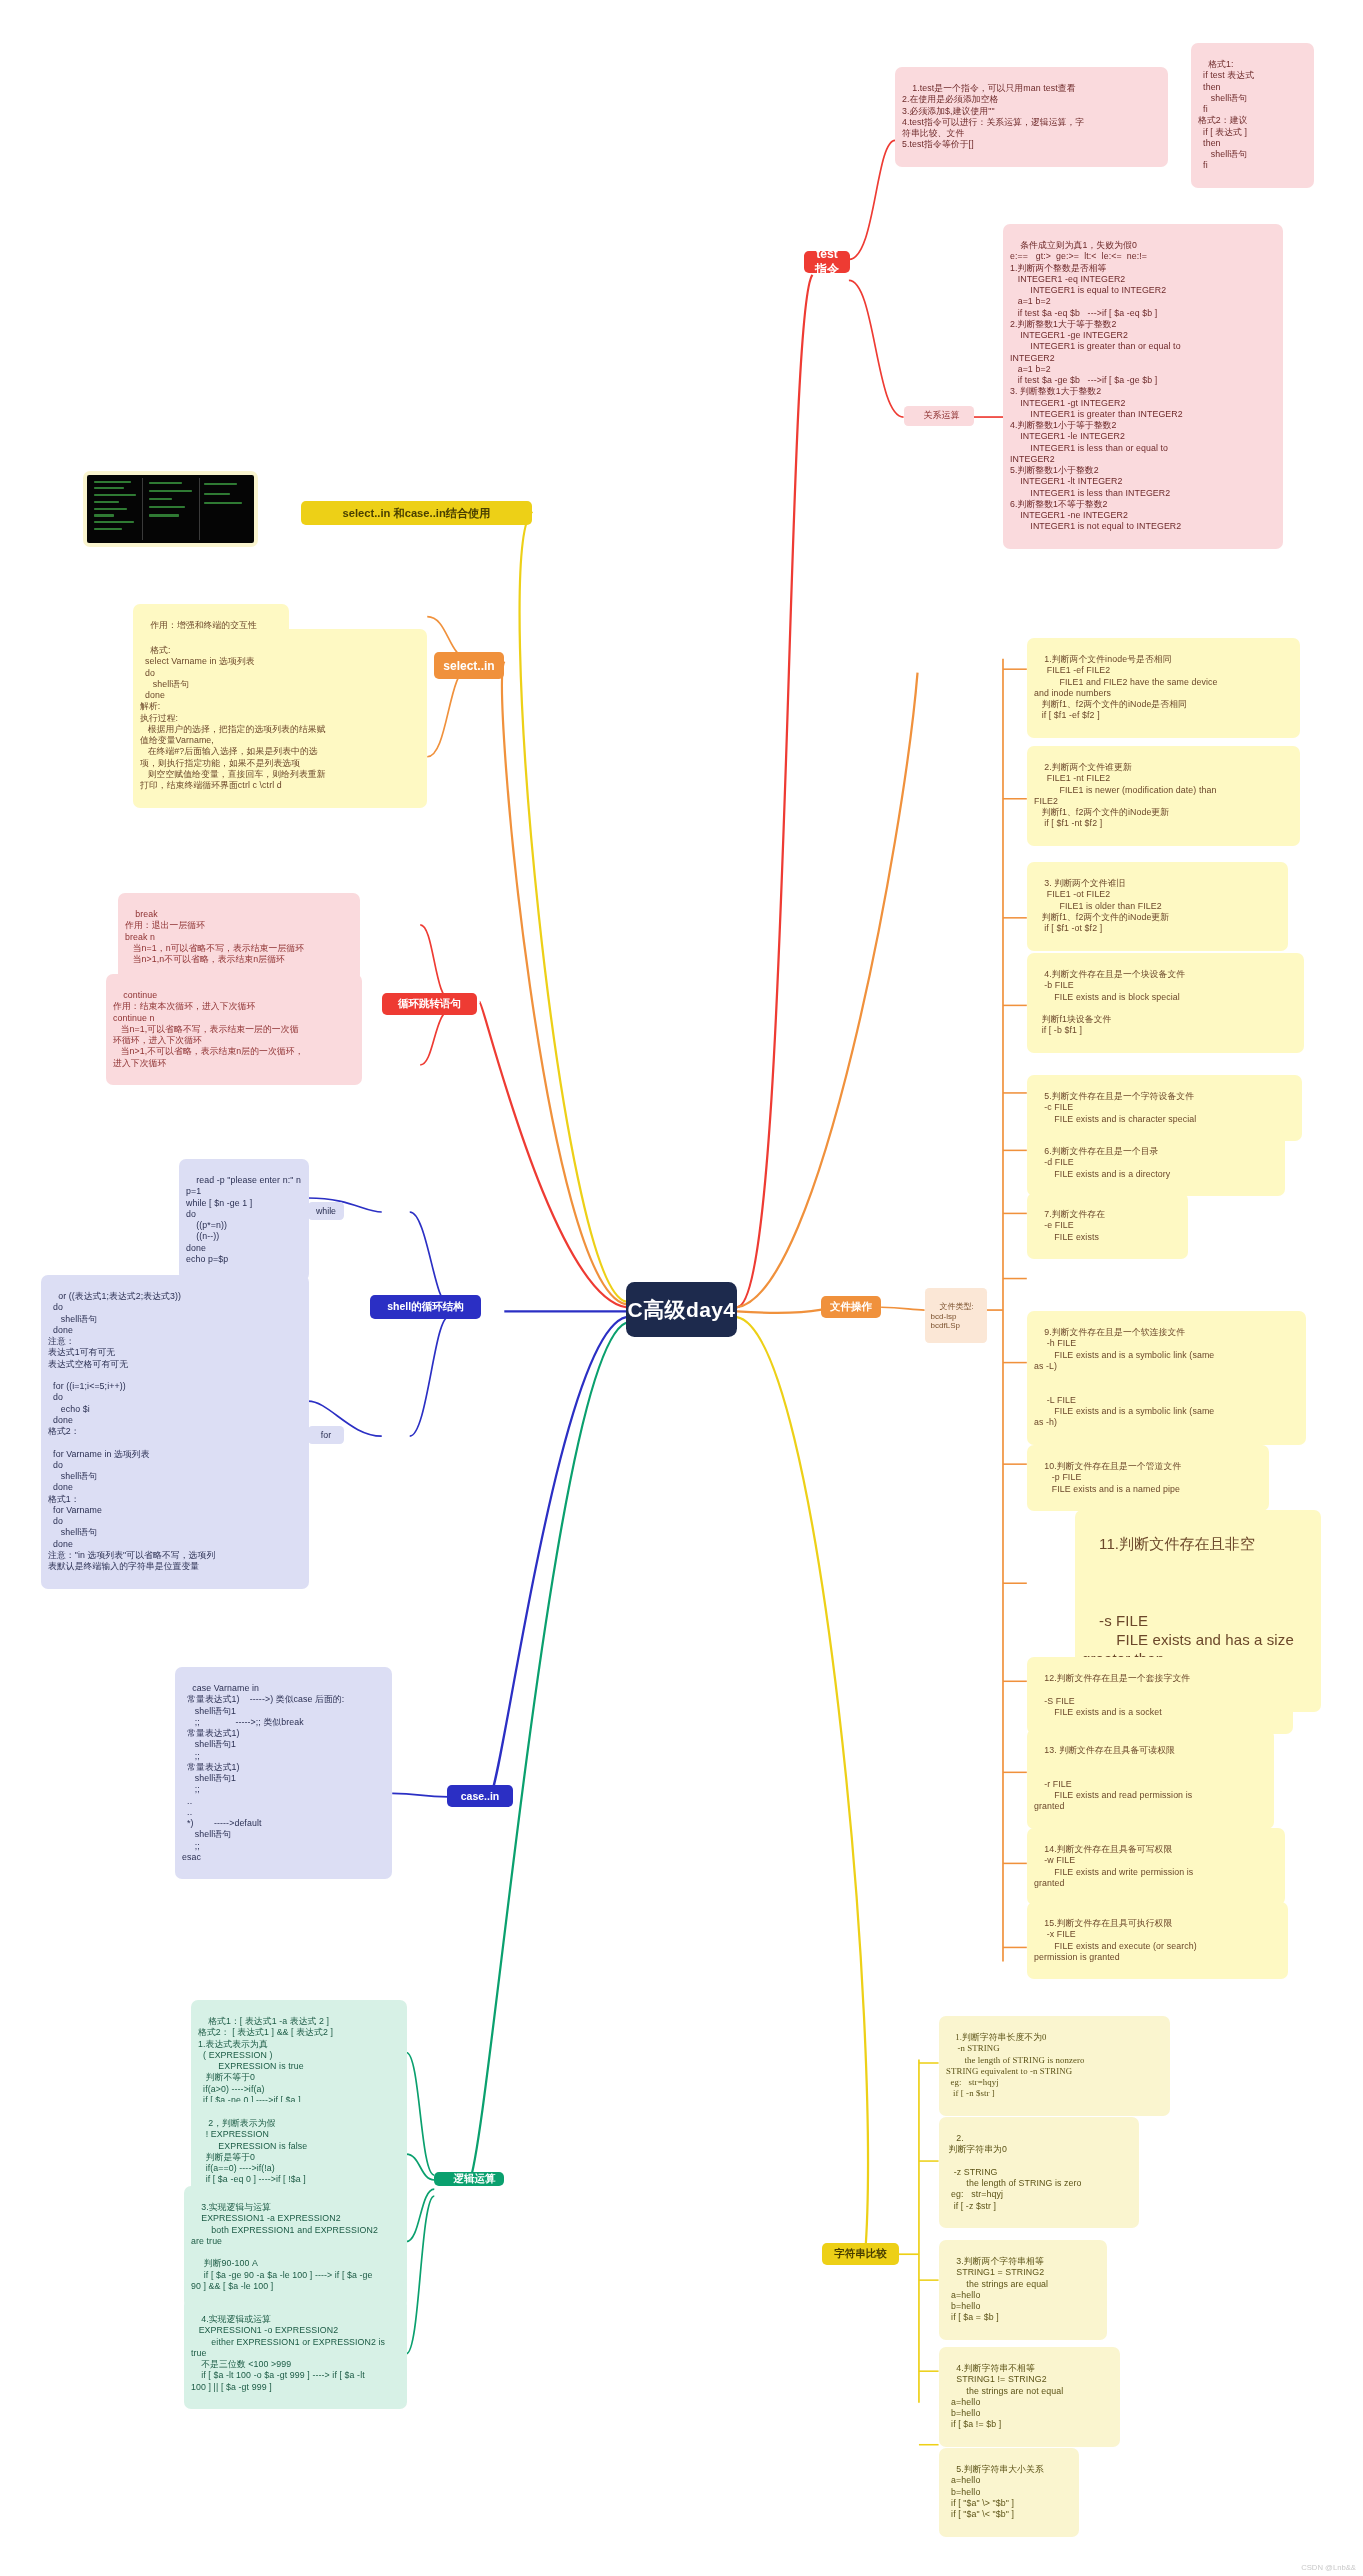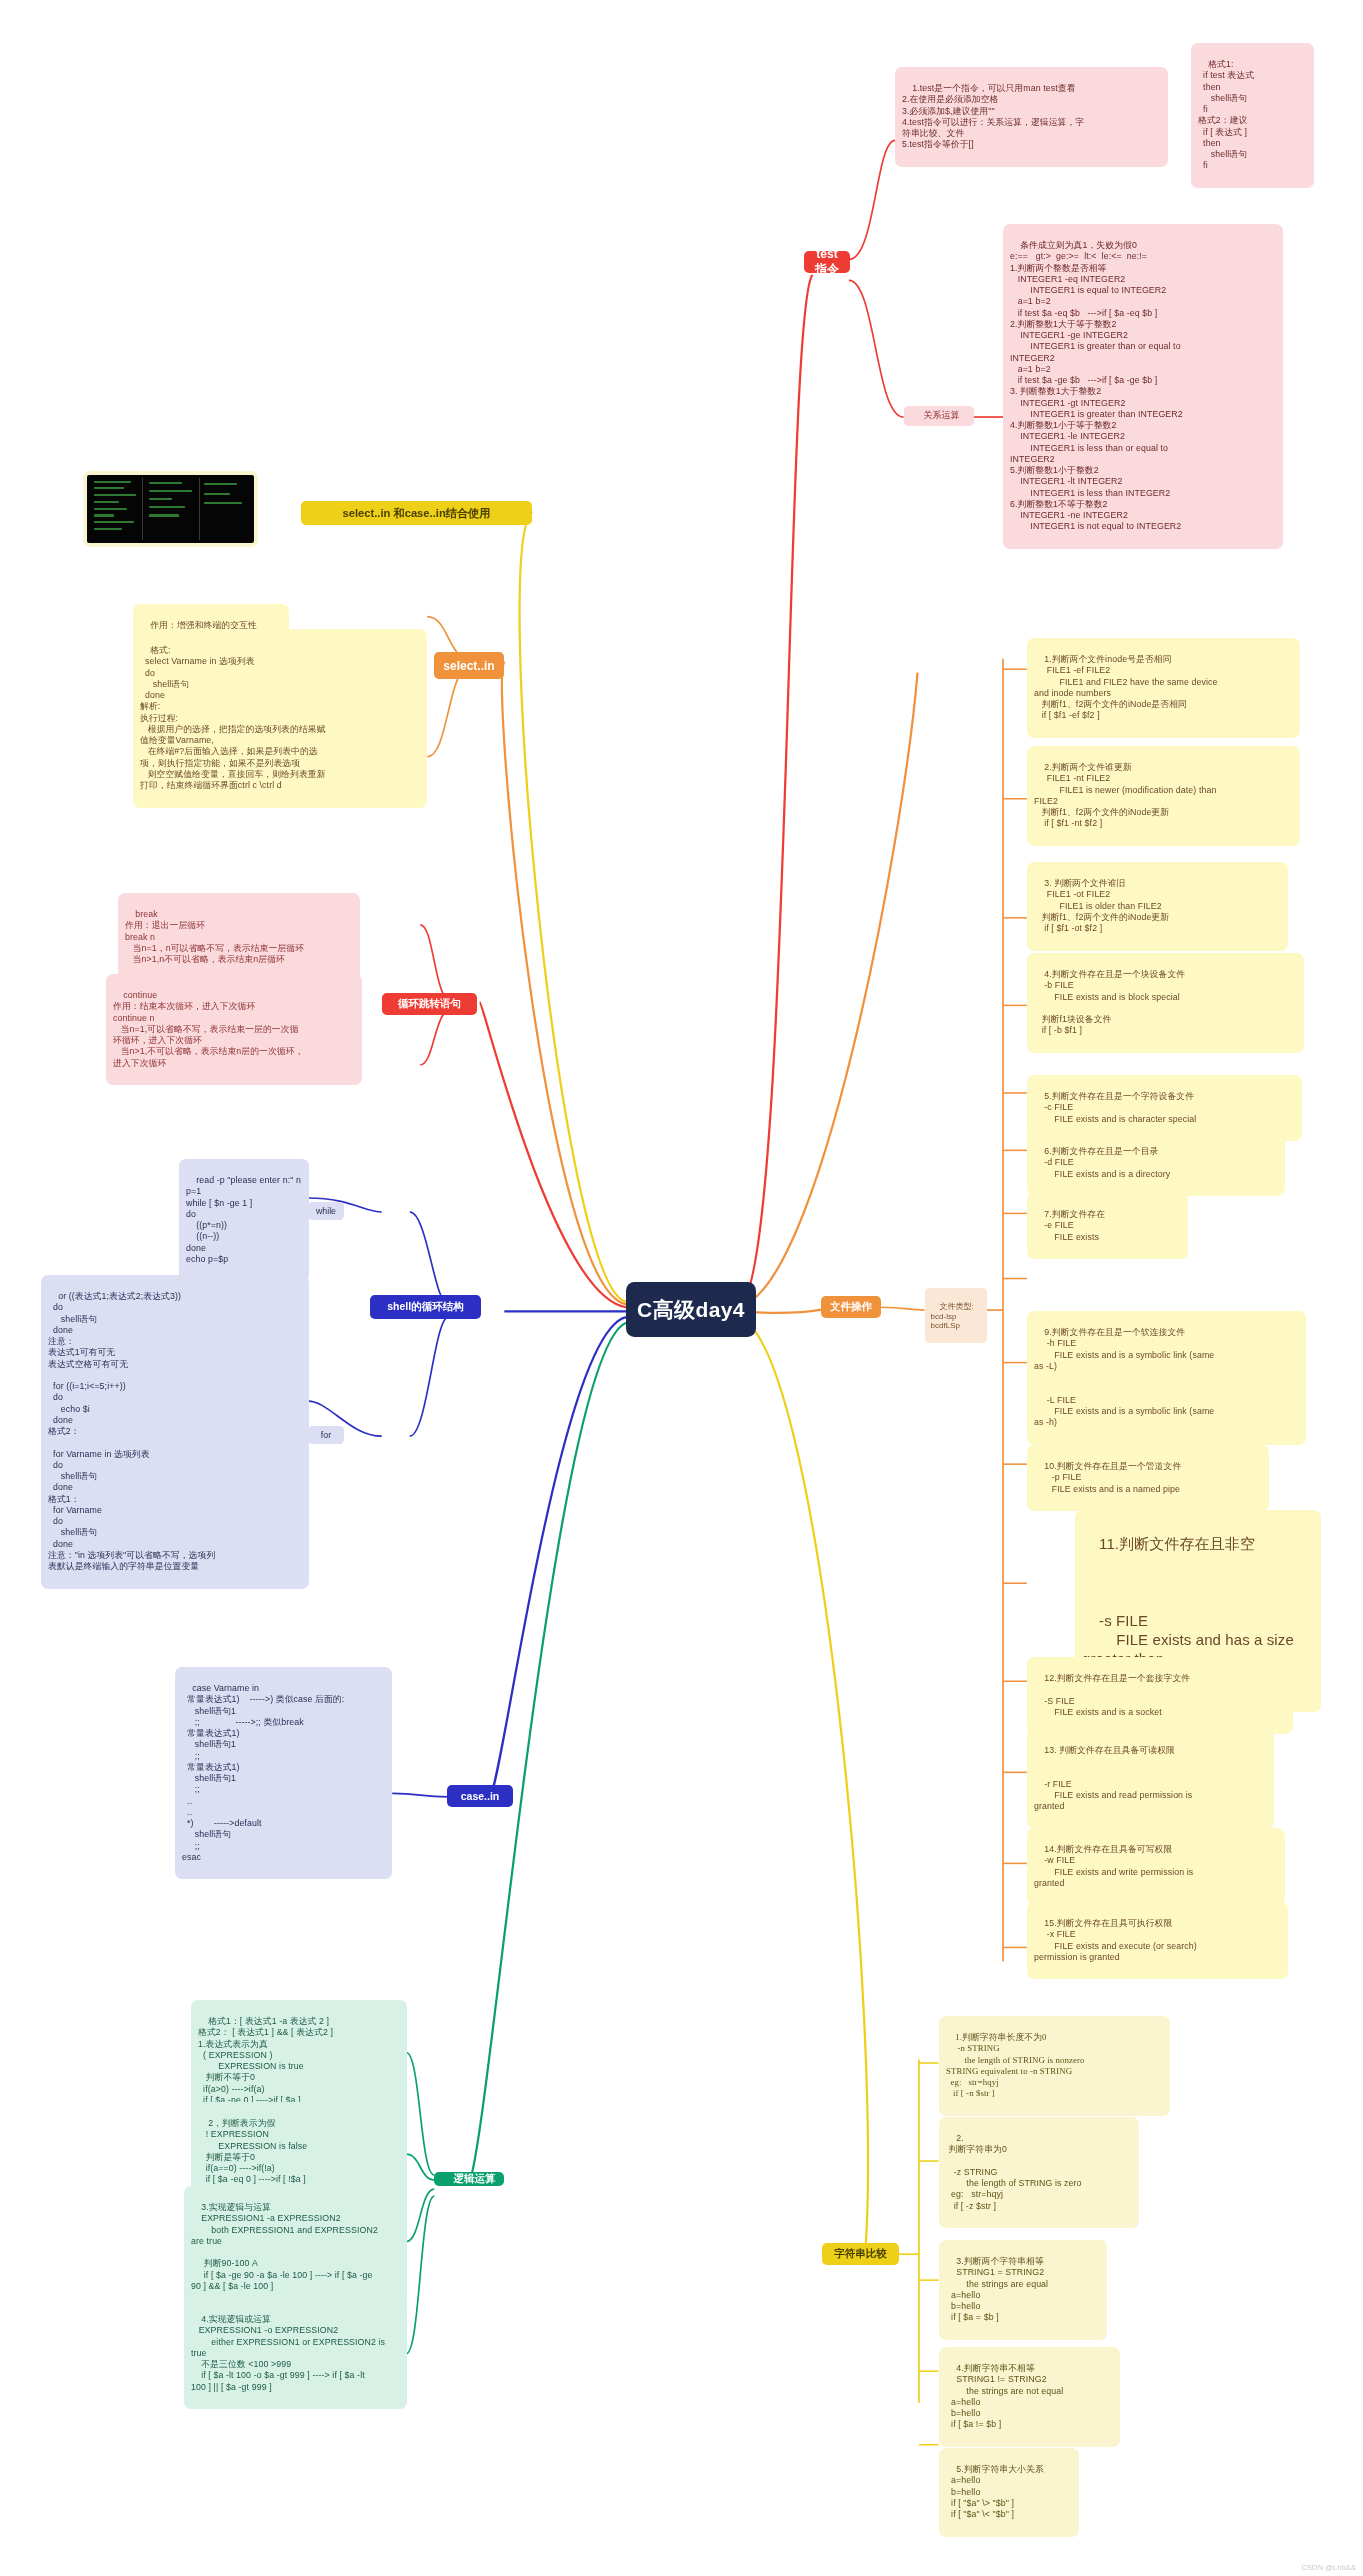--- a/index.html
+++ b/index.html
@@ -105,21 +105,21 @@
 
     <path d="M1283 3218 L1312 3218" stroke="#edd017" stroke-width="2.4" fill="none"></path>
     <path d="M1312 2940 L1312 3430" stroke="#edd017" stroke-width="2.4" fill="none"></path>
     <path d="M1312 2945 L1340 2945" stroke="#edd017" stroke-width="2.2" fill="none"></path>
     <path d="M1312 3085 L1340 3085" stroke="#edd017" stroke-width="2.2" fill="none"></path>
     <path d="M1312 3255 L1340 3255" stroke="#edd017" stroke-width="2.2" fill="none"></path>
     <path d="M1312 3385 L1340 3385" stroke="#edd017" stroke-width="2.2" fill="none"></path>
     <path d="M1312 3490 L1340 3490" stroke="#edd017" stroke-width="2.2" fill="none"></path>
   </svg>
 
-  <div class="node central" style="left:626px;top:1282px;width:130px;height:55px;justify-content:center;">
+  <div class="node central" style="left:626px;top:1282px;width:111px;height:55px;justify-content:center;">
     <span>C高级day4</span>
   </div>
 
   <div class="node branch red-branch" style="left:804px;top:251px;width:46px;height:22.4px;">
     <span>test指令</span>
   </div>
   <div class="node leaf red-leaf" style="left:895px;top:67px;width:273px;font-size:8.8px;">
     <span>1.test是一个指令，可以只用man test查看
 2.在使用是必须添加空格
 3.必须添加$,建议使用""

